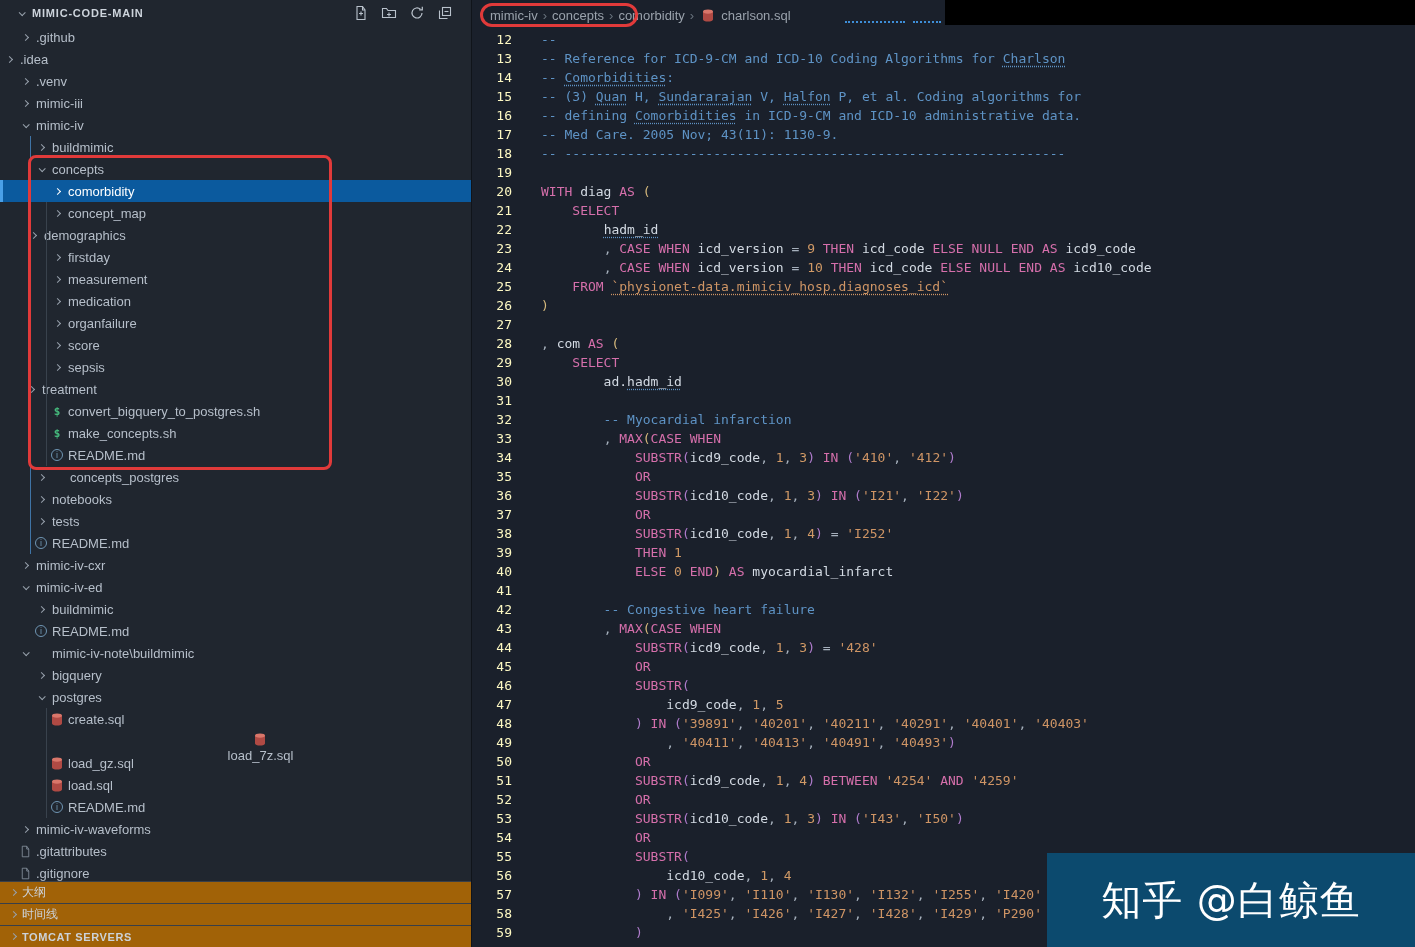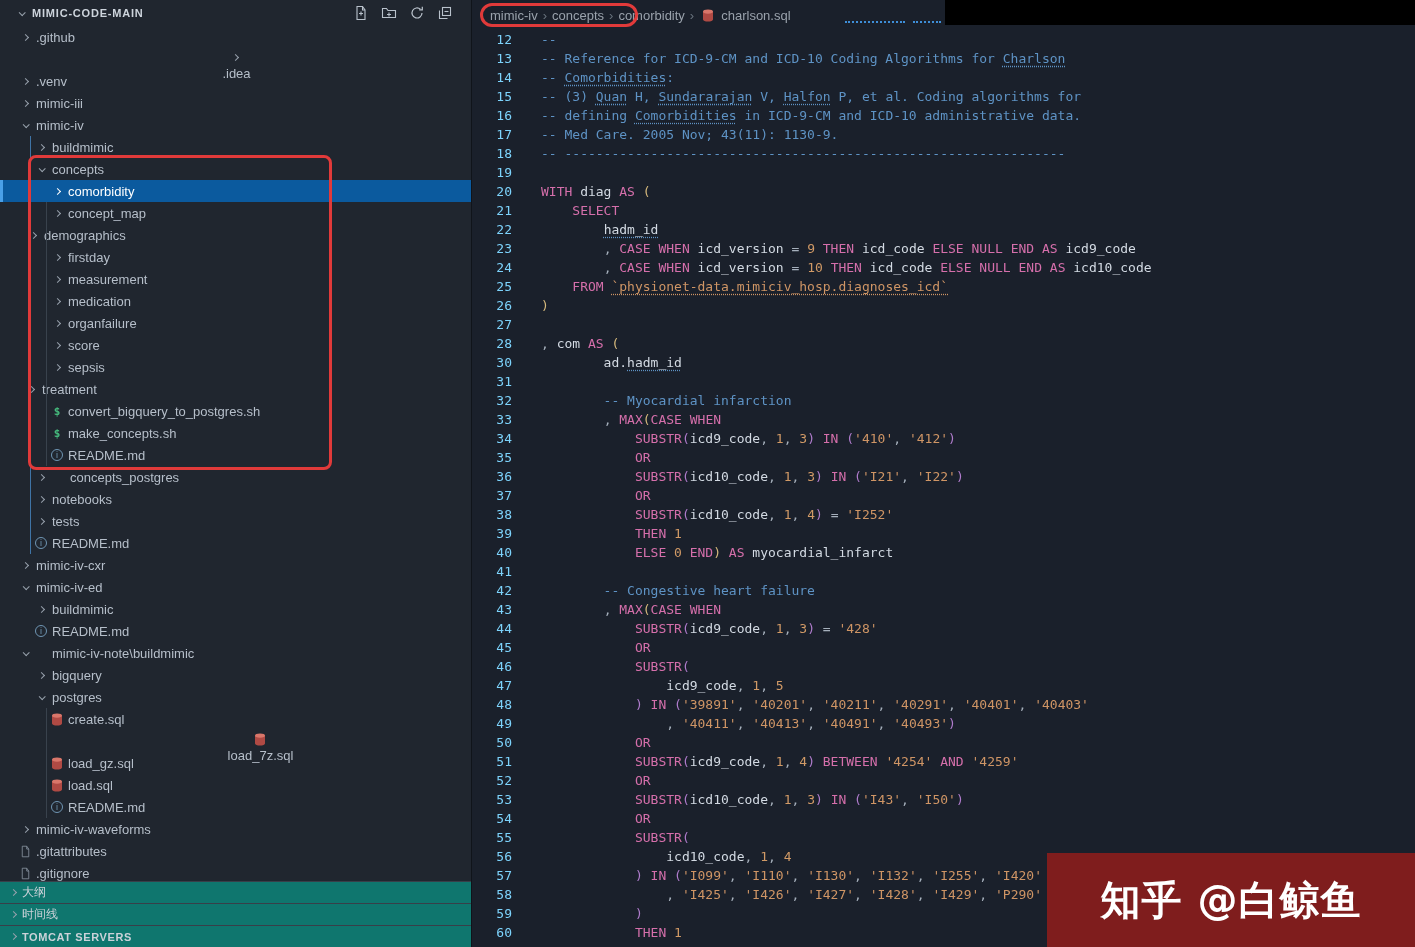--- a/index.html
+++ b/index.html
@@ -24,21 +24,21 @@
   .islot{display:inline-flex;width:18px;height:18px;justify-content:center;
     align-items:center;flex:none}
   .chev{display:block;width:5px;height:5px;border-right:1.4px solid #97a1ac;
     border-bottom:1.4px solid #97a1ac;transform:rotate(-45deg)}
   .chev.down{transform:rotate(45deg) translate(0,-1px)}
   .sel .chev{border-color:#fff}
   .ic-shell{color:#45b97c;font:700 11px "DejaVu Sans Mono",monospace}
   .ic-info{width:12px;height:12px;border:1px solid #6f95b3;border-radius:50%;
     color:#6f95b3;font-size:9px;line-height:10px;text-align:center;display:inline-block}
 
-  .panels{position:absolute;bottom:0;left:0;right:0;height:66px;background:#0f766e;z-index:4}
+  .panels{position:absolute;bottom:0;left:0;right:0;height:66px;background:#a16207;z-index:4}
   .panel-row{height:22px;display:flex;align-items:center;padding-left:4px;
     border-top:1px solid #383f49;color:#ccd2d9;font-size:12px;cursor:pointer}
   .panel-row:last-child span.plabel{font-size:11px;font-weight:700;letter-spacing:.6px}
 
   .guide{position:absolute;width:1px;background:#39424d;z-index:2}
   .guide.blue{background:#3f74a6}
   .active-edge{position:absolute;left:0;top:180px;width:3px;height:22px;background:#4aa0e8;z-index:3}
 
   .anno{position:absolute;border:3px solid #e13a3a;pointer-events:none;z-index:10}
   .anno-sidebar{left:28px;top:155px;width:304px;height:315px;border-radius:8px}
@@ -47,42 +47,42 @@
   .editor{position:relative;flex:1;background:#1a202b;overflow:hidden}
   .bc{height:30px;display:flex;align-items:center;padding-left:18px;font-size:13px;color:#9aa2ac}
   .bc-sep{margin:0 5px;color:#68727d}
   .bc-item{display:inline-flex;align-items:center;gap:4px;cursor:pointer}
   .bc-item svg{width:12px;height:13px}
   .anno-bc{left:8px;top:3px;width:158px;height:24px;border-radius:13px}
 
   .code{position:absolute;top:30px;left:0;right:0;bottom:0;
     font-family:"DejaVu Sans Mono",monospace;font-size:13px;line-height:19px}
   .cl{height:19px;white-space:pre}
-  .ln{display:inline-block;width:40px;text-align:right;margin-right:29px;color:#7dd3fc}
+  .ln{display:inline-block;width:40px;text-align:right;margin-right:29px;color:#fef9c3}
   .tk{white-space:pre}
   .c{color:#5e93c5}
   .cu{color:#5e93c5;text-decoration:underline dotted;text-underline-offset:3px}
   .k{color:#d56fab}
   .i{color:#d3dae3}
   .iu{color:#d3dae3;text-decoration:underline dotted #5e93c5;text-underline-offset:3px}
   .n{color:#d19a66}
   .s{color:#cf9565}
   .su{color:#cf9565;text-decoration:underline dotted;text-underline-offset:3px}
   .p{color:#a6b0bc}
   .g{color:#d7ba7d}
   .v{color:#b07ccd}
 
   .redaction{position:absolute;top:0;right:0;width:470px;height:25px;background:#000;z-index:6}
   .squig{position:absolute;top:21px;height:0;border-top:2px dotted #3e8ed8;z-index:7}
   .squig.a{left:373px;width:60px}
   .squig.b{left:441px;width:28px}
 
-  .watermark{position:absolute;right:0;bottom:0;width:368px;height:94px;background:#7f1d1d;
+  .watermark{position:absolute;right:0;bottom:0;width:368px;height:94px;background:#0c4a6e;
     z-index:8;display:flex;align-items:center;justify-content:center;
-    font-family:"DejaVu Sans",sans-serif;font-size:40px;font-weight:700;color:#fff;letter-spacing:1px}
+    font-family:"DejaVu Sans",sans-serif;font-size:40px;font-weight:400;color:#fff;letter-spacing:1px}
 </style>
 </head>
 <body>
 
 <div class="app">
 
   <aside class="sidebar">
     <div class="sb-header">
       <span class="islot">
           <i class="chev down"></i>
@@ -118,21 +118,21 @@
         </div>
     </div>
 
     <div class="tree" id="tree">
         <div class="trow" style="padding-left: 16px;">
           <span class="islot">
             <i class="chev"></i>
           </span>
           <span class="tlabel">.github</span>
         </div>
-        <div class="trow" style=" flex-direction: column;">
+        <div class="trow" style="">
           <span class="islot">
             <i class="chev"></i>
           </span>
           <span class="tlabel">.idea</span>
         </div>
         <div class="trow" style="padding-left: 16px;">
           <span class="islot">
             <i class="chev"></i>
           </span>
           <span class="tlabel">.venv</span>
@@ -441,20 +441,21 @@
         <div class="cl"><span class="ln">19</span><span class="lc"></span></div>
         <div class="cl"><span class="ln">20</span><span class="lc"><span class="tk k">WITH</span><span class="tk i"> diag </span><span class="tk k">AS</span><span class="tk i"> </span><span class="tk g">(</span></span></div>
         <div class="cl"><span class="ln">21</span><span class="lc"><span class="tk i">    </span><span class="tk k">SELECT</span></span></div>
         <div class="cl"><span class="ln">22</span><span class="lc"><span class="tk i">        </span><span class="tk iu">hadm_id</span></span></div>
         <div class="cl"><span class="ln">23</span><span class="lc"><span class="tk i">        </span><span class="tk p">, </span><span class="tk k">CASE</span><span class="tk i"> </span><span class="tk k">WHEN</span><span class="tk i"> icd_version </span><span class="tk p">=</span><span class="tk i"> </span><span class="tk n">9</span><span class="tk i"> </span><span class="tk k">THEN</span><span class="tk i"> icd_code </span><span class="tk k">ELSE</span><span class="tk i"> </span><span class="tk k">NULL</span><span class="tk i"> </span><span class="tk k">END</span><span class="tk i"> </span><span class="tk k">AS</span><span class="tk i"> icd9_code</span></span></div>
         <div class="cl"><span class="ln">24</span><span class="lc"><span class="tk i">        </span><span class="tk p">, </span><span class="tk k">CASE</span><span class="tk i"> </span><span class="tk k">WHEN</span><span class="tk i"> icd_version </span><span class="tk p">=</span><span class="tk i"> </span><span class="tk n">10</span><span class="tk i"> </span><span class="tk k">THEN</span><span class="tk i"> icd_code </span><span class="tk k">ELSE</span><span class="tk i"> </span><span class="tk k">NULL</span><span class="tk i"> </span><span class="tk k">END</span><span class="tk i"> </span><span class="tk k">AS</span><span class="tk i"> icd10_code</span></span></div>
         <div class="cl"><span class="ln">25</span><span class="lc"><span class="tk i">    </span><span class="tk k">FROM</span><span class="tk i"> </span><span class="tk su">`physionet-data.mimiciv_hosp.diagnoses_icd`</span></span></div>
         <div class="cl"><span class="ln">26</span><span class="lc"><span class="tk g">)</span></span></div>
         <div class="cl"><span class="ln">27</span><span class="lc"></span></div>
         <div class="cl"><span class="ln">28</span><span class="lc"><span class="tk p">, </span><span class="tk i">com </span><span class="tk k">AS</span><span class="tk i"> </span><span class="tk g">(</span></span></div>
+        <div class="cl"><span class="ln">29</span><span class="lc"><span class="tk i">    </span><span class="tk k">SELECT</span></span></div>
         <div class="cl"><span class="ln">30</span><span class="lc"><span class="tk i">        ad.</span><span class="tk iu">hadm_id</span></span></div>
         <div class="cl"><span class="ln">31</span><span class="lc"></span></div>
         <div class="cl"><span class="ln">32</span><span class="lc"><span class="tk c">        -- Myocardial infarction</span></span></div>
         <div class="cl"><span class="ln">33</span><span class="lc"><span class="tk i">        </span><span class="tk p">, </span><span class="tk k">MAX</span><span class="tk g">(</span><span class="tk k">CASE</span><span class="tk i"> </span><span class="tk k">WHEN</span></span></div>
         <div class="cl"><span class="ln">34</span><span class="lc"><span class="tk i">            </span><span class="tk k">SUBSTR</span><span class="tk v">(</span><span class="tk i">icd9_code</span><span class="tk p">, </span><span class="tk n">1</span><span class="tk p">, </span><span class="tk n">3</span><span class="tk v">)</span><span class="tk i"> </span><span class="tk k">IN</span><span class="tk i"> </span><span class="tk v">(</span><span class="tk s">'410'</span><span class="tk p">, </span><span class="tk s">'412'</span><span class="tk v">)</span></span></div>
         <div class="cl"><span class="ln">35</span><span class="lc"><span class="tk i">            </span><span class="tk k">OR</span></span></div>
         <div class="cl"><span class="ln">36</span><span class="lc"><span class="tk i">            </span><span class="tk k">SUBSTR</span><span class="tk v">(</span><span class="tk i">icd10_code</span><span class="tk p">, </span><span class="tk n">1</span><span class="tk p">, </span><span class="tk n">3</span><span class="tk v">)</span><span class="tk i"> </span><span class="tk k">IN</span><span class="tk i"> </span><span class="tk v">(</span><span class="tk s">'I21'</span><span class="tk p">, </span><span class="tk s">'I22'</span><span class="tk v">)</span></span></div>
         <div class="cl"><span class="ln">37</span><span class="lc"><span class="tk i">            </span><span class="tk k">OR</span></span></div>
         <div class="cl"><span class="ln">38</span><span class="lc"><span class="tk i">            </span><span class="tk k">SUBSTR</span><span class="tk v">(</span><span class="tk i">icd10_code</span><span class="tk p">, </span><span class="tk n">1</span><span class="tk p">, </span><span class="tk n">4</span><span class="tk v">)</span><span class="tk i"> </span><span class="tk p">=</span><span class="tk i"> </span><span class="tk s">'I252'</span></span></div>
         <div class="cl"><span class="ln">39</span><span class="lc"><span class="tk i">            </span><span class="tk k">THEN</span><span class="tk i"> </span><span class="tk n">1</span></span></div>

